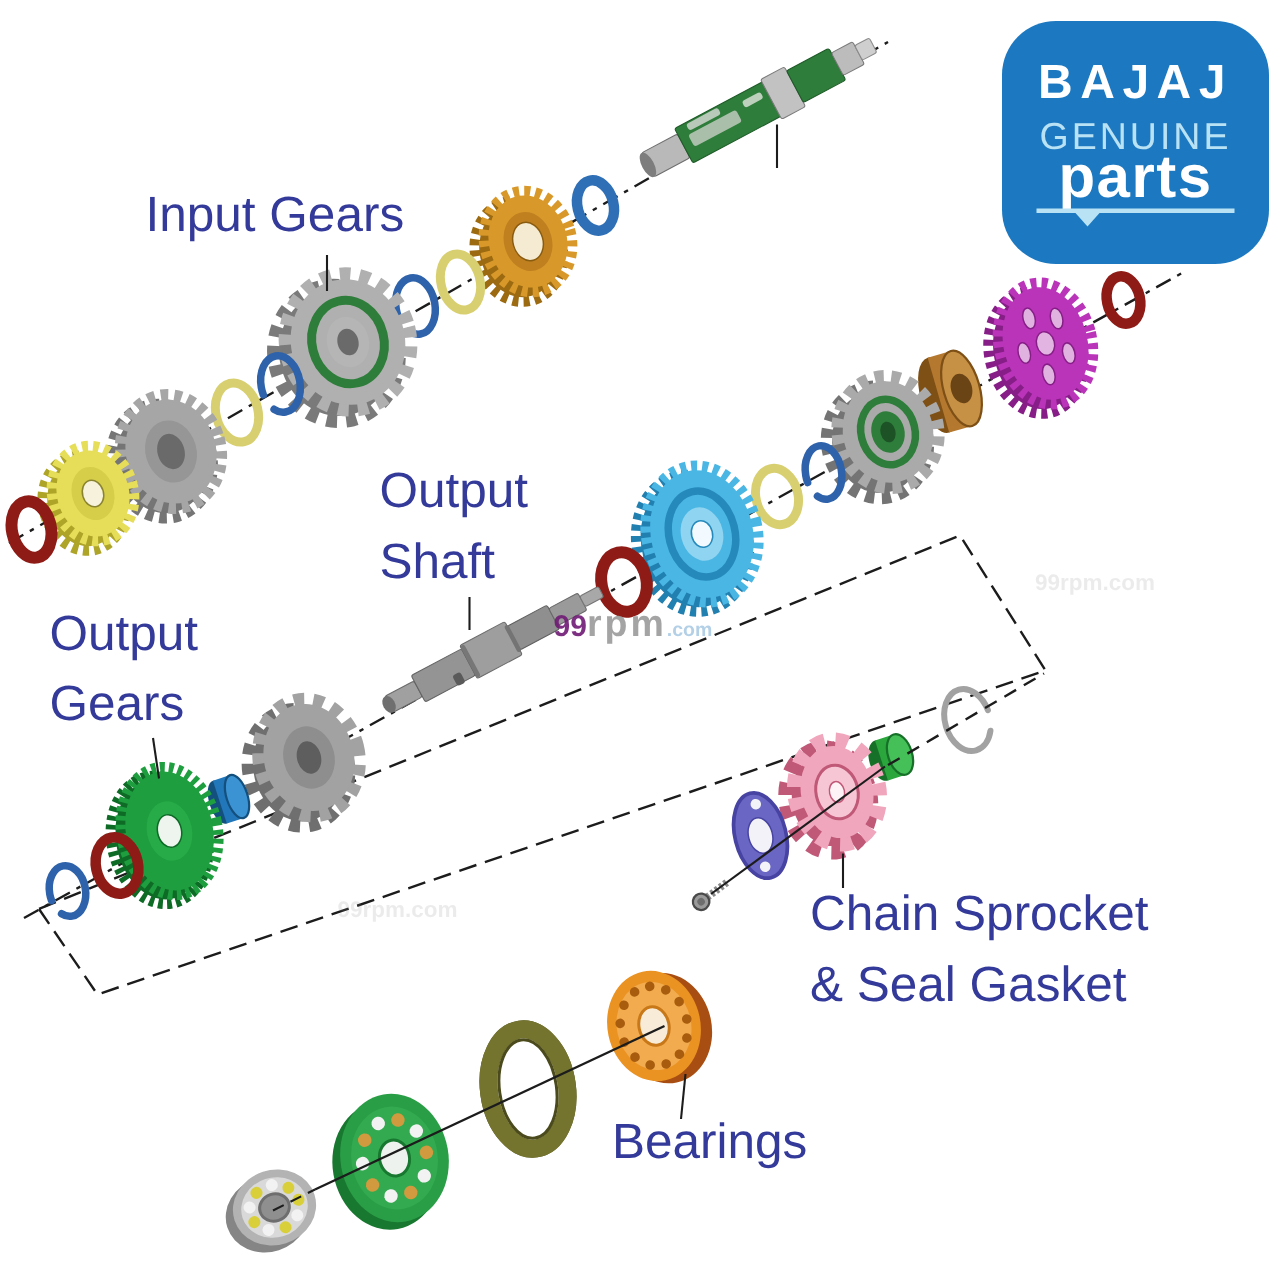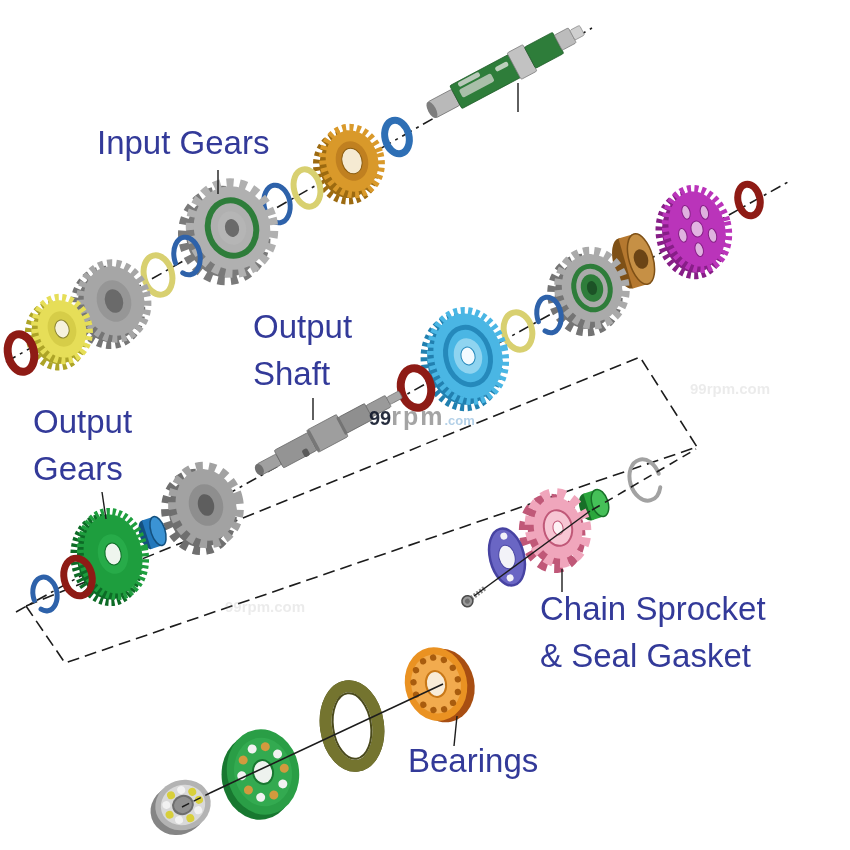--- a/index.html
+++ b/index.html
@@ -8,21 +8,21 @@
   #diagram{position:absolute;left:0;top:0;}
   .label{position:absolute;color:#333a99;font-size:33px;line-height:1.42;white-space:pre-line;
     font-family:"Liberation Sans",sans-serif;}
   .lb-input-gears{left:97px;top:120px;}
   .lb-input-shaft{left:467px;top:109px;}
   .lb-output-shaft{left:253px;top:304px;}
   .lb-output-gears{left:33px;top:399px;}
   .lb-chain-sprocket{left:540px;top:586px;}
   .lb-bearings{left:408px;top:738px;}
   .wm{position:absolute;left:369px;top:402px;opacity:.9;white-space:nowrap;}
-  .wm .n99{color:#0f172a;font-size:20px;font-weight:bold;}
+  .wm .n99{color:#701a75;font-size:20px;font-weight:bold;}
   .wm .rpm{color:#9b9b9b;font-size:25px;font-weight:bold;letter-spacing:2px;text-align:right;}
   .wm .dcom{color:#abcbe5;font-size:13px;font-weight:bold;margin-top:40px;}
   .wm-faint{position:absolute;color:#8a8a8a;opacity:.16;font-size:15px;font-weight:bold;white-space:nowrap;}
   .wmf1{left:225px;top:598px;}
   .wmf2{left:690px;top:380px;}
   .logo{position:absolute;left:668px;top:14px;width:178px;height:162px;background:#1c79c1;
     border-radius:36px;text-align:center;box-sizing:border-box;padding-top:22px;}
   .logo-brand{color:#ffffff;font-size:32px;font-weight:bold;letter-spacing:5px;}
   .logo-genuine{color:#b9e2f5;font-size:25px;letter-spacing:2px;margin-top:4px;}
   .logo-parts{color:#ffffff;font-size:40px;font-weight:bold;letter-spacing:1px;margin-top:-10px;}
@@ -288,13 +288,21 @@
   <div class="label lb-output-gears">Output
 Gears</div>
   <div class="label lb-chain-sprocket">Chain Sprocket
 &amp; Seal Gasket</div>
   <div class="label lb-bearings">Bearings</div>
 
   <div class="wm"><span class="n99">99</span><span class="rpm">rpm</span><span class="dcom">.com</span></div>
   <div class="wm-faint wmf1">99rpm.com</div>
   <div class="wm-faint wmf2">99rpm.com</div>
 
+  <div class="logo">
+    <div class="logo-brand">BAJAJ</div>
+    <div class="logo-genuine">GENUINE</div>
+    <div class="logo-parts">parts</div>
+    <div class="logo-underline">
+      <i class="logo-notch"></i>
+    </div>
+  </div>
 </div>
 
 </body></html>

